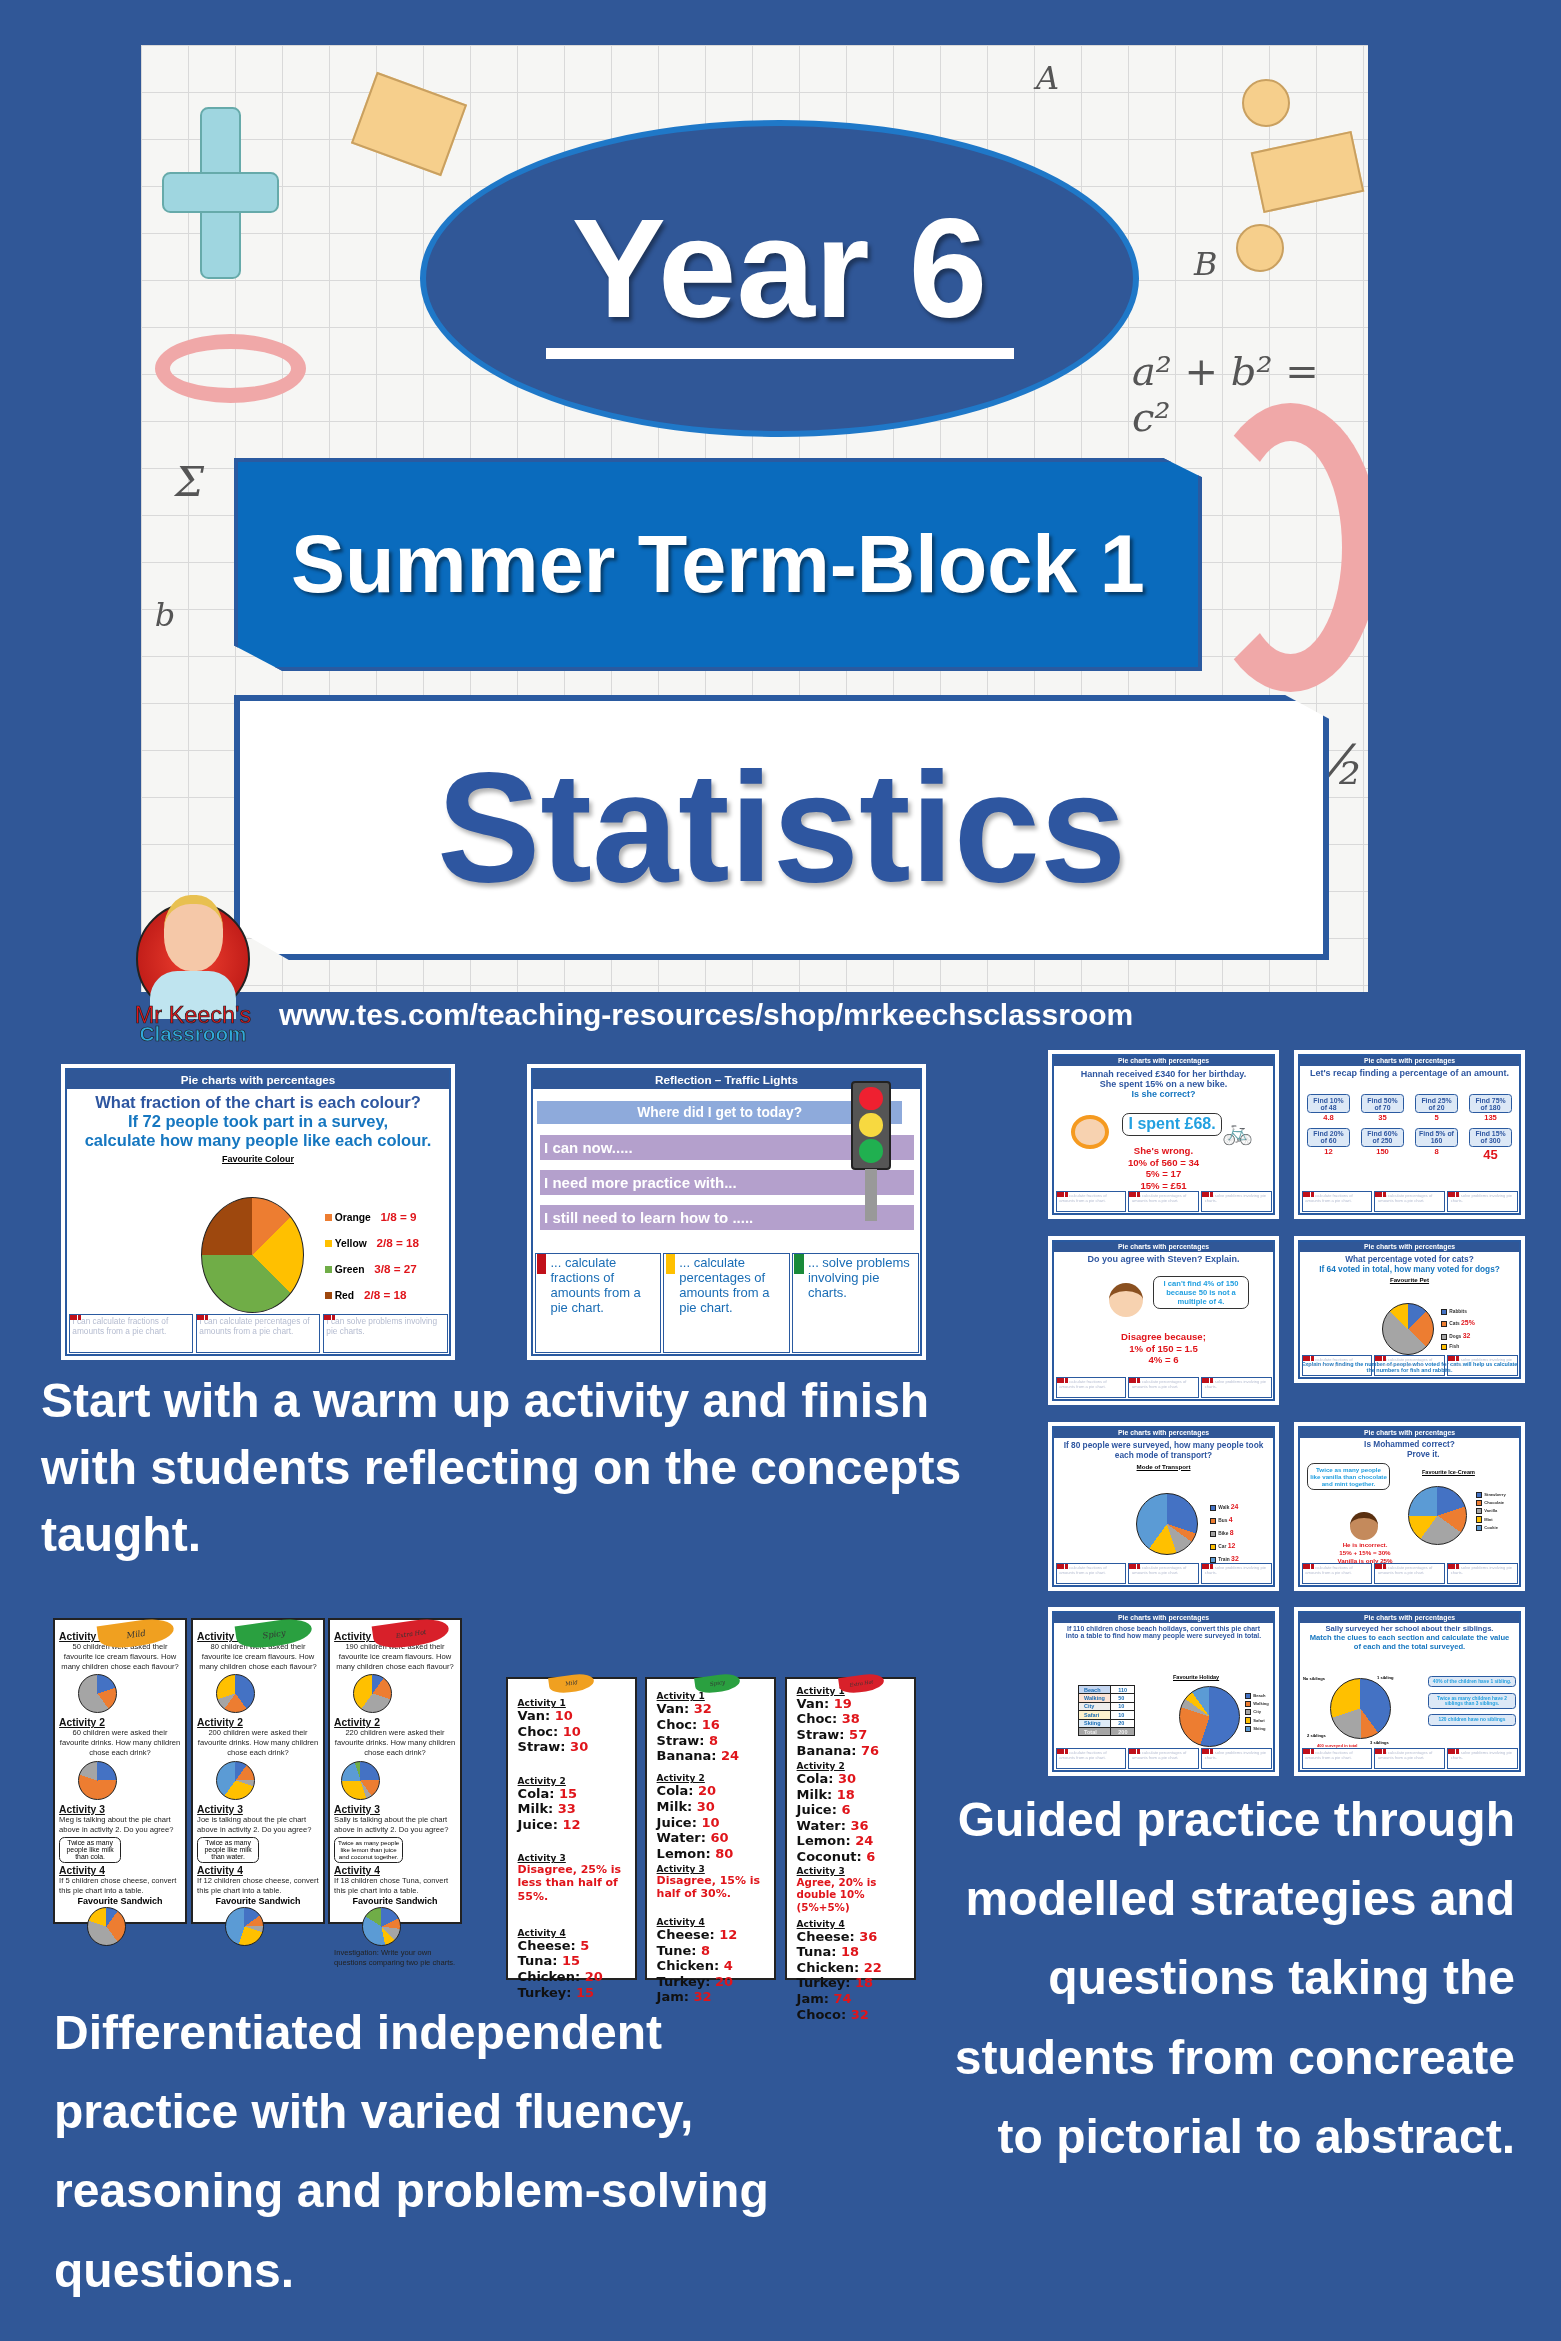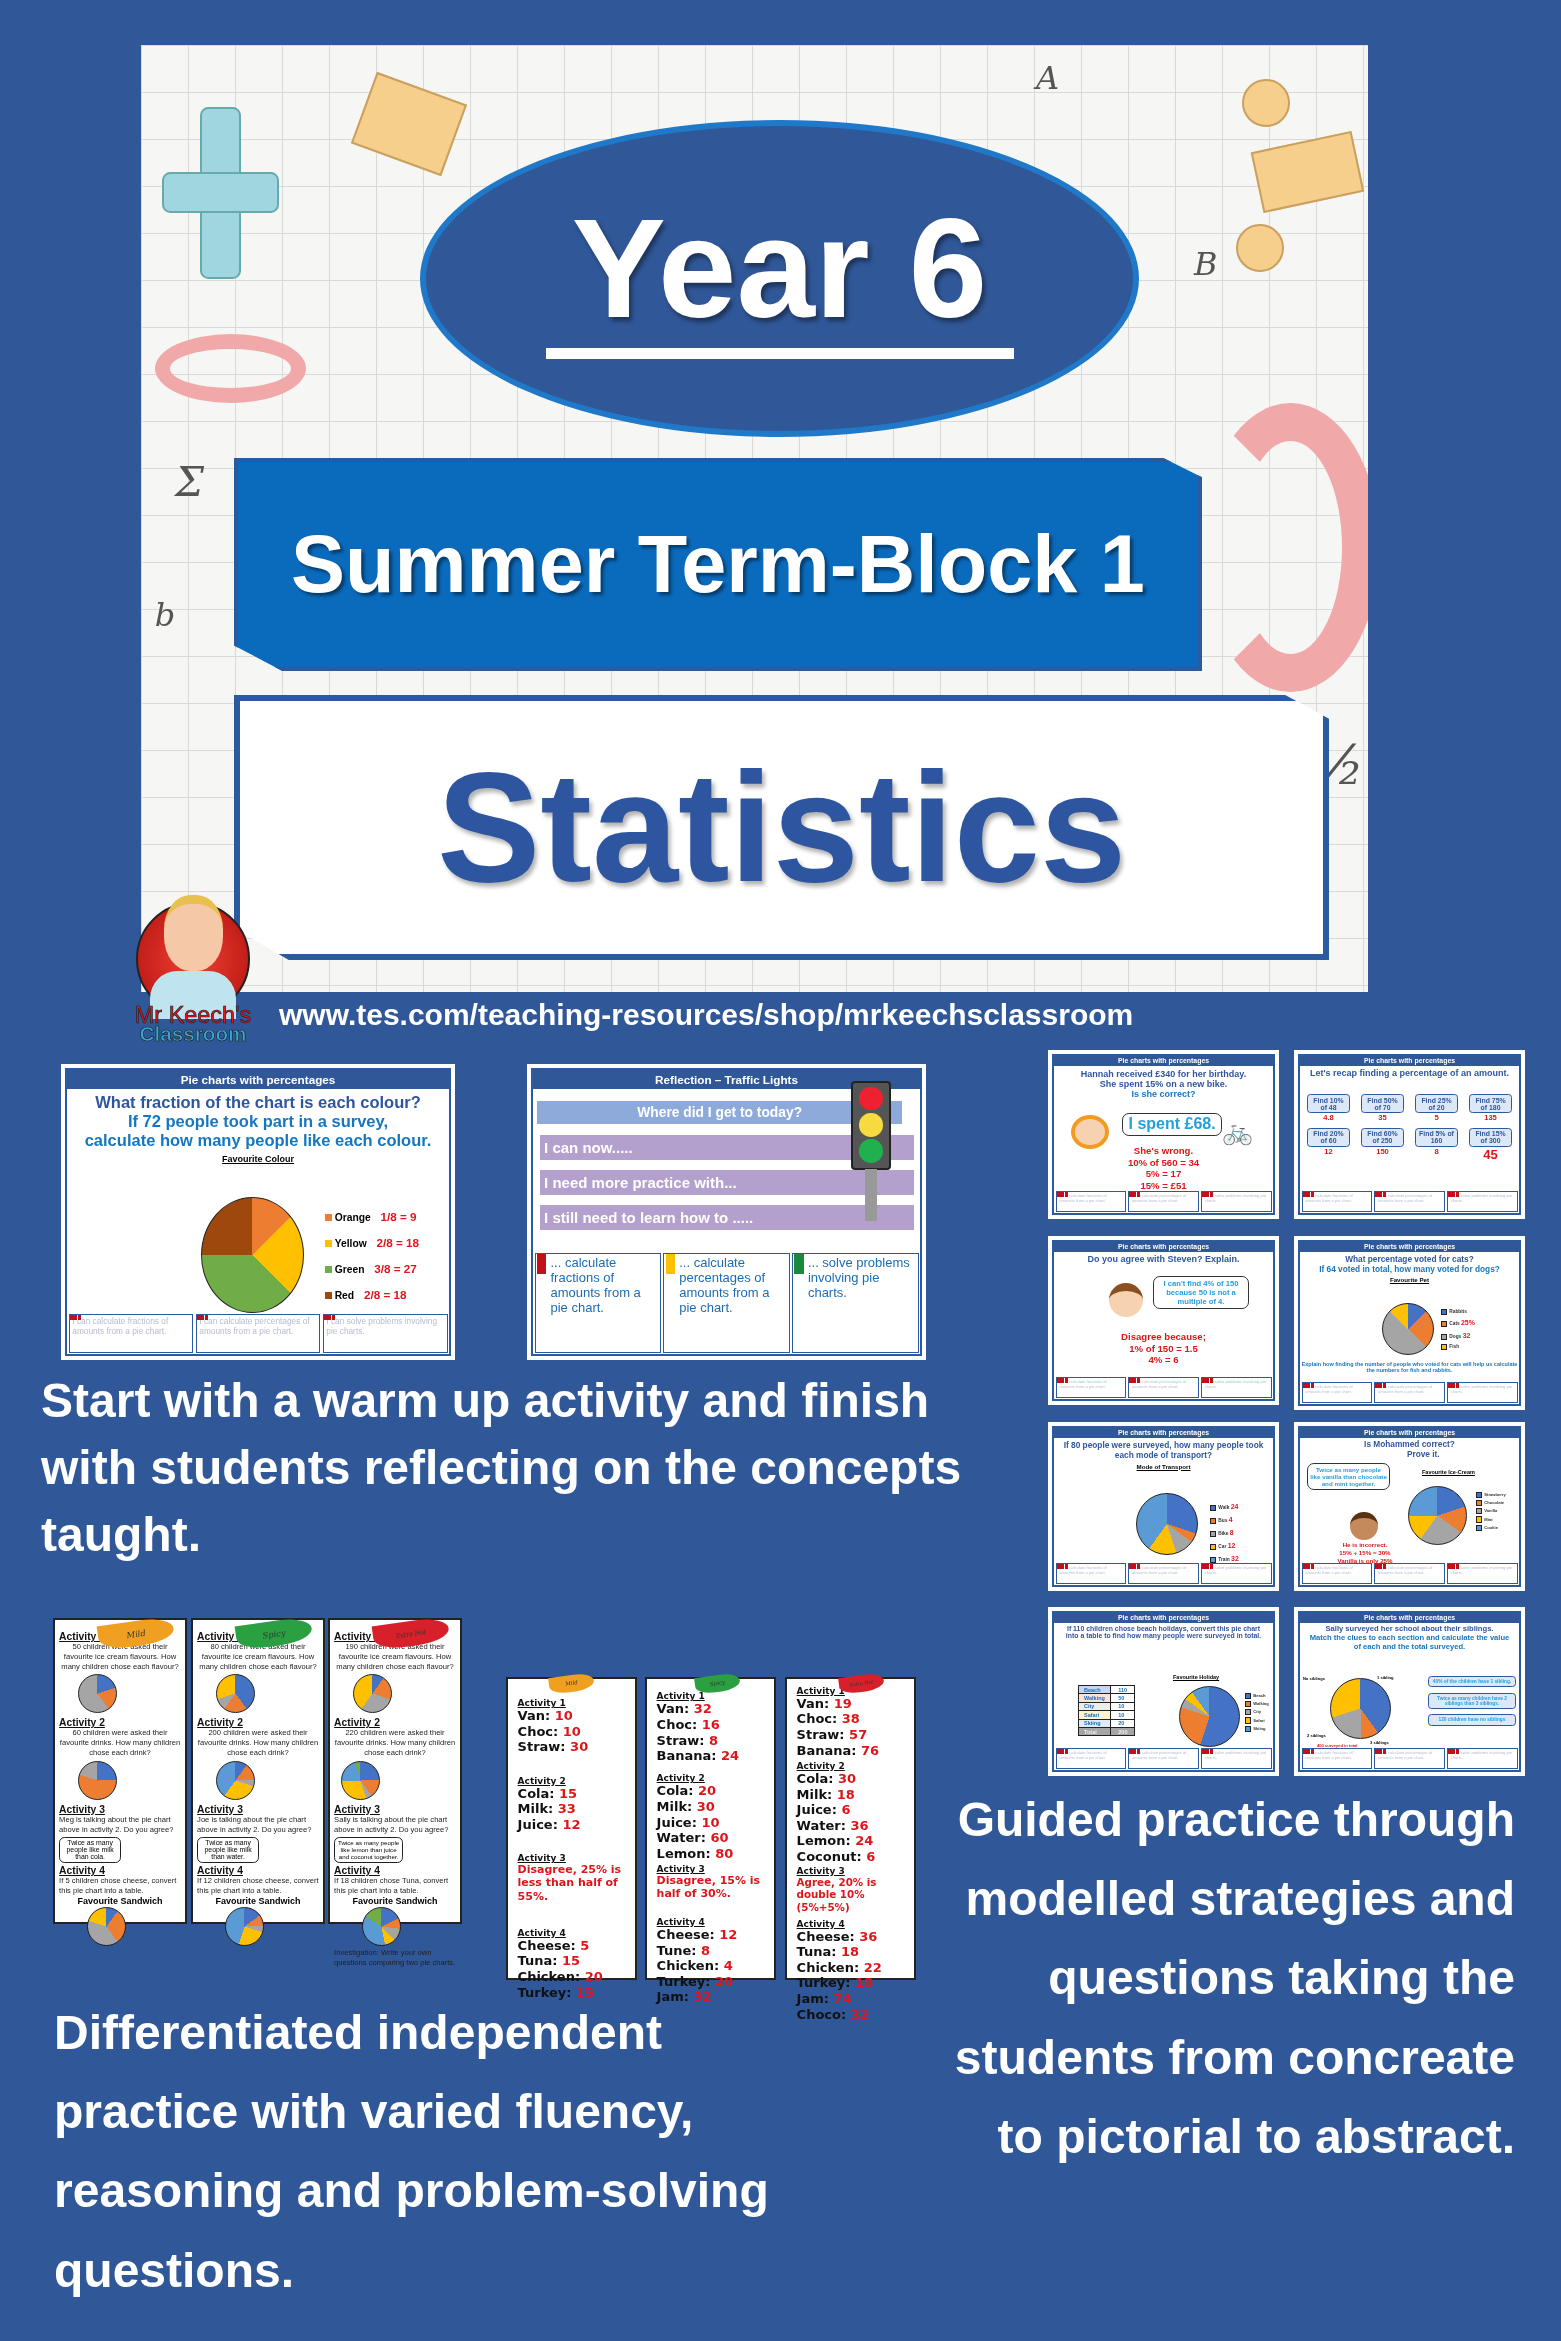--- a/index.html
+++ b/index.html
@@ -54,20 +54,21 @@
   <div class="deco" style="left:20.7px;top:62px;width:117px;height:172px">
     <div style="position:absolute;left:38px;top:0;width:41px;height:172px;background:#9fd6e0;border:2.8px solid #6aa;border-radius:8.3px"></div>
     <div style="position:absolute;left:0;top:65px;width:117px;height:41px;background:#9fd6e0;border:2.8px solid #6aa;border-radius:8.3px"></div>
   </div>
   <div class="deco" style="left:13.8px;top:289px;width:151px;height:69px;border:15px solid #f0a8a8;border-radius:50%"></div>
   <div class="deco" style="left:1115px;top:96px;width:103px;height:62px;background:#f6cf8c;border:2.8px solid #c9a060;transform:rotate(-12deg)"></div>
   <div class="deco" style="left:1101px;top:34px;width:48px;height:48px;background:#f6cf8c;border-radius:50%;border:2.8px solid #c9a060"></div>
   <div class="deco" style="left:1095px;top:179px;width:48px;height:48px;background:#f6cf8c;border-radius:50%;border:2.8px solid #c9a060"></div>
   <div class="deco" style="left:220px;top:41px;width:96px;height:76px;background:#f6cf8c;border:2.8px solid #c9a060;transform:rotate(20deg)"></div>
   <div class="deco" style="left:1060px;top:358px;width:179px;height:289px;border:38px solid #f0a8a8;border-radius:50%;border-left-color:transparent"></div>
+  <div class="deco" style="left:991px;top:303px;font-size:40px">a² + b² = c²</div>
   <div class="deco" style="left:1170px;top:688px;font-size:55px">½</div>
   <div class="deco" style="left:895px;top:13.8px;font-size:32px">A</div>
   <div class="deco" style="left:1053px;top:200px;font-size:32px">B</div>
   <div class="deco" style="left:34px;top:413px;font-size:41px">Σ</div>
   <div class="deco" style="left:13.8px;top:551px;font-size:32px">b</div>
 </div>
 
 <div id="oval" class="abs">
   <span class="t">Year 6</span>
   <div class="u"></div>
@@ -204,21 +205,21 @@
       <div>1% of 150 = 1.5</div>
       <div>4% = 6</div>
     </div>
   <div class="foot" style="height:20.7px;font-size:4.1px">
       <div><i></i><span>I can calculate fractions of amounts from a pie chart.</span></div>
       <div><i></i><span>I can calculate percentages of amounts from a pie chart.</span></div>
       <div><i></i><span>I can solve problems involving pie charts.</span></div>
     </div>
 </div>
 
-<div class="slide" style="left:1294px;top:1236px;width:231px;height:174px">
+<div class="slide" style="left:1294px;top:1236px;width:231px;height:147px">
   <div class="hd" style="font-size:6.9px;padding:1.4px 0">Pie charts with percentages</div>
   <div class="q" style="font-size:8.3px;margin-top:2.1px">What percentage voted for cats?</div>
   <div class="q2" style="font-size:8.3px">If 64 voted in total, how many voted for dogs?</div>
   <div style="text-align:center;font-weight:bold;font-size:6.2px;text-decoration:underline;margin-top:2.1px">Favourite Pet</div>
   <div class="pie" style="position:absolute;left:86px;top:65px;width:52px;height:52px;background:conic-gradient(#4472c4 0 12.5%,#ed7d31 12.5% 37.5%,#a5a5a5 37.5% 87.5%,#ffc000 87.5% 100%)"></div>
   <div class="leg" style="position:absolute;left:145px;top:69px;font-size:4.8px;font-weight:bold;line-height:1.9">
     <div><s style="background:#4472c4"></s><span>Rabbits</span></div>
     <div><s style="background:#ed7d31"></s><span>Cats</span> <span class="red" style="font-size:6.9px">25%</span></div>
     <div><s style="background:#a5a5a5"></s><span>Dogs</span> <span class="red" style="font-size:6.9px">32</span></div>
     <div><s style="background:#ffc000"></s><span>Fish</span></div>

